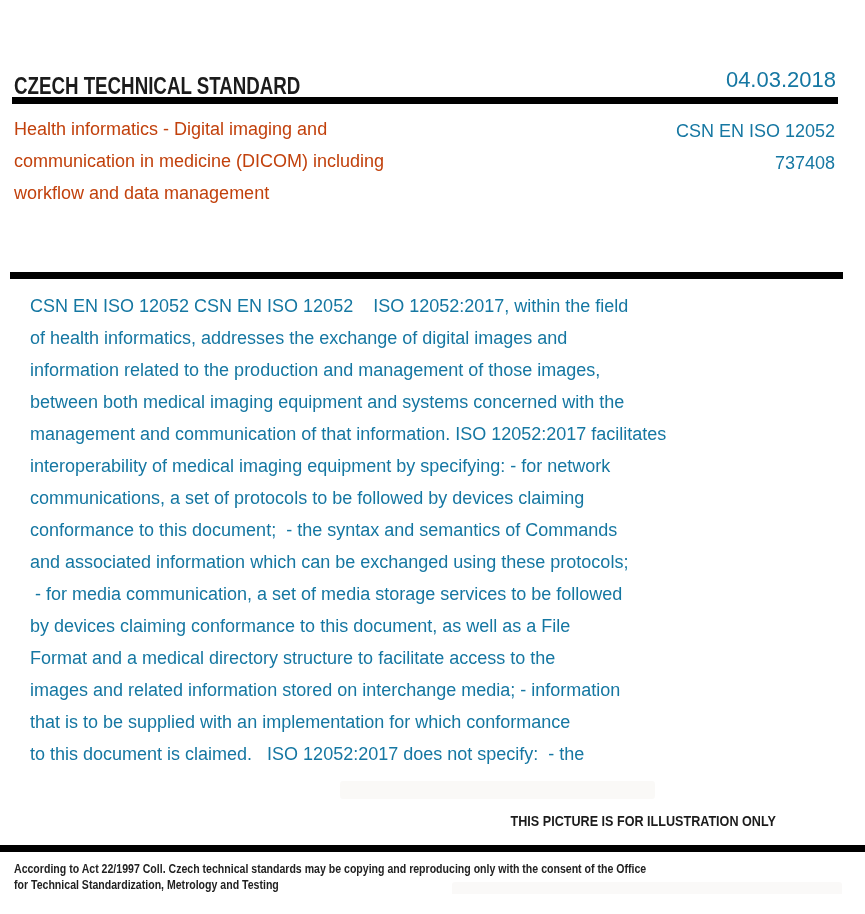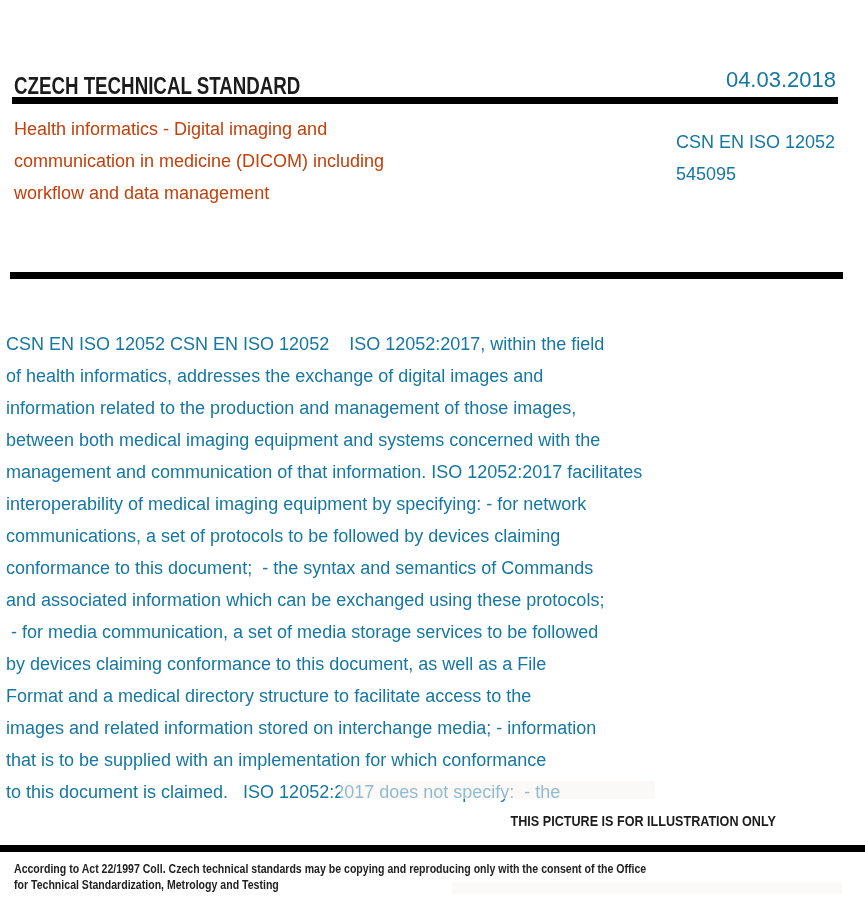--- a/index.html
+++ b/index.html
@@ -53,37 +53,36 @@
     left: 14px;
     top: 113px;
     font-size: 18px;
     line-height: 32px;
     color: #c2410c;
     white-space: pre;
   }
   .std-refs {
     position: absolute;
     right: 30px;
-    top: 126px;
-    text-align: left;
+    top: 115px;
+    text-align: right;
     font-size: 18px;
     line-height: 32px;
     color: #1577a2;
   }
 
   
   .abstract {
     position: absolute;
-    left: 6px;
+    left: 30px;
     top: 290px;
     font-size: 18px;
     line-height: 32px;
     color: #1577a2;
     white-space: pre;
-    margin-top: 38px;
   }
 
   
   .wm {
     position: absolute;
     background: #f6f4f1;
     border-radius: 3px;
   }
   .wm-1 { left: 340px; top: 781px; width: 315px; height: 18px; opacity: .55; }
   .wm-2 { left: 452px; top: 882px; width: 390px; height: 15px; opacity: .5; }
@@ -134,21 +133,21 @@
   <div class="header-date">04.03.2018</div>
 
   <div class="bar bar-top"></div>
 
   <div class="std-title">Health informatics - Digital imaging and
 communication in medicine (DICOM) including
 workflow and data management</div>
 
   <div class="std-refs">
     <div>CSN EN ISO 12052</div>
-    <div>545095</div>
+    <div>737408</div>
   </div>
 
   <div class="bar bar-middle"></div>
 
   <div class="abstract">CSN EN ISO 12052 CSN EN ISO 12052    ISO 12052:2017, within the field
 of health informatics, addresses the exchange of digital images and
 information related to the production and management of those images,
 between both medical imaging equipment and systems concerned with the
 management and communication of that information. ISO 12052:2017 facilitates
 interoperability of medical imaging equipment by specifying: - for network

